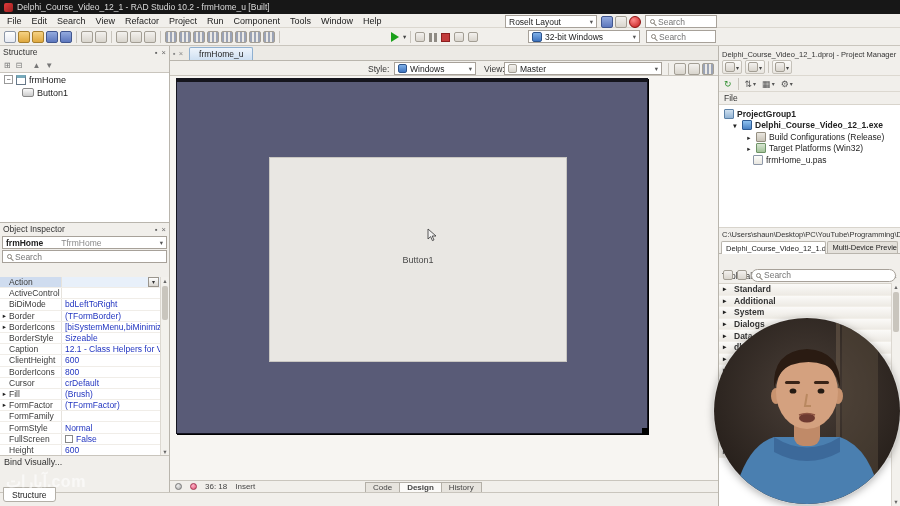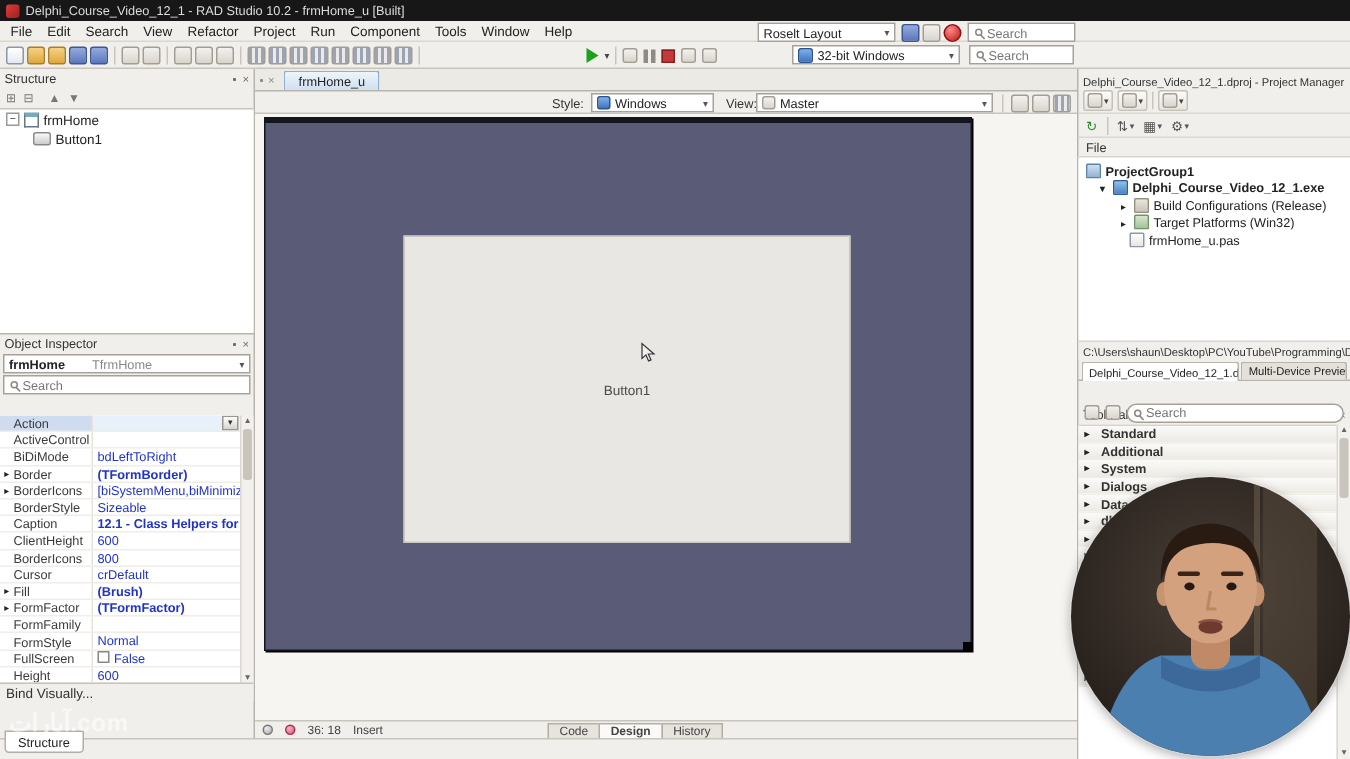--- a/index.html
+++ b/index.html
@@ -60,23 +60,23 @@
   .oityp{color:#888;margin-left:15px}
   .oisearch{margin:1px 2px}
   .oitabs{display:flex;align-items:flex-end;height:28px;padding:0 2px;gap:1px;border-bottom:1px solid #b9b5ad}
   .oitab{padding:0 8px;height:12px;display:flex;align-items:center;border:1px solid #b9b5ad;border-bottom:none;background:#e4e1db;font-size:8.5px;border-radius:2px 2px 0 0}
   .oitab.on{background:#fff;height:13px;margin-bottom:-1px}
   .oigrid{position:absolute;left:0;top:54px;right:9px;height:179px;background:#fff;overflow:hidden;font-size:8.5px}
   .prow{display:flex;height:11.2px;border-bottom:1px solid #f0ede8;align-items:center}
   .pname{width:62px;flex:none;display:flex;align-items:center;height:100%;border-right:1px solid #e6e3dd;color:#3a3a3a;overflow:hidden;white-space:nowrap}
   .parr{width:9px;flex:none;text-align:center;font-size:6.5px;color:#222;visibility:hidden}
   .prow.exp .parr{visibility:visible}
-  .pval{flex:1;display:flex;height:100%;padding-left:3px;position:relative;overflow:hidden;white-space:nowrap}
+  .pval{flex:1;display:flex;align-items:center;height:100%;padding-left:3px;position:relative;overflow:hidden;white-space:nowrap}
   .pvt{color:#2134c0}
-  .prow.bv .pvt{font-weight:bold}
+  .prow.bv .pvt{font-weight:normal}
   .pcb{display:none;width:8px;height:8px;border:1px solid #888;background:#fff;margin-right:3px;flex:none}
   .prow.cb .pcb{display:block}
   .pdd{display:none;position:absolute;right:1px;top:0;width:11px;height:10px;border:1px solid #9a958d;background:linear-gradient(#fefefe,#d8d5cf);font-size:6px;text-align:center;line-height:9px;color:#333}
   .prow.sel .pdd{display:block}
   .prow.sel{background:#e8f0fa}
   .prow.sel .pname{background:#cfdcef}
   .oisb{position:absolute;right:0;top:54px;width:9px;height:179px;background:#f3f1ed;border-left:1px solid #dcd8d1;font-size:5.5px;color:#666;text-align:center}
   .oisb .thumb{position:absolute;left:1px;top:9px;width:6px;height:34px;background:#c9c5bd;border-radius:2px}
   .sbup{position:absolute;top:1px;left:0;width:100%}
   .sbdn{position:absolute;bottom:1px;left:0;width:100%}

